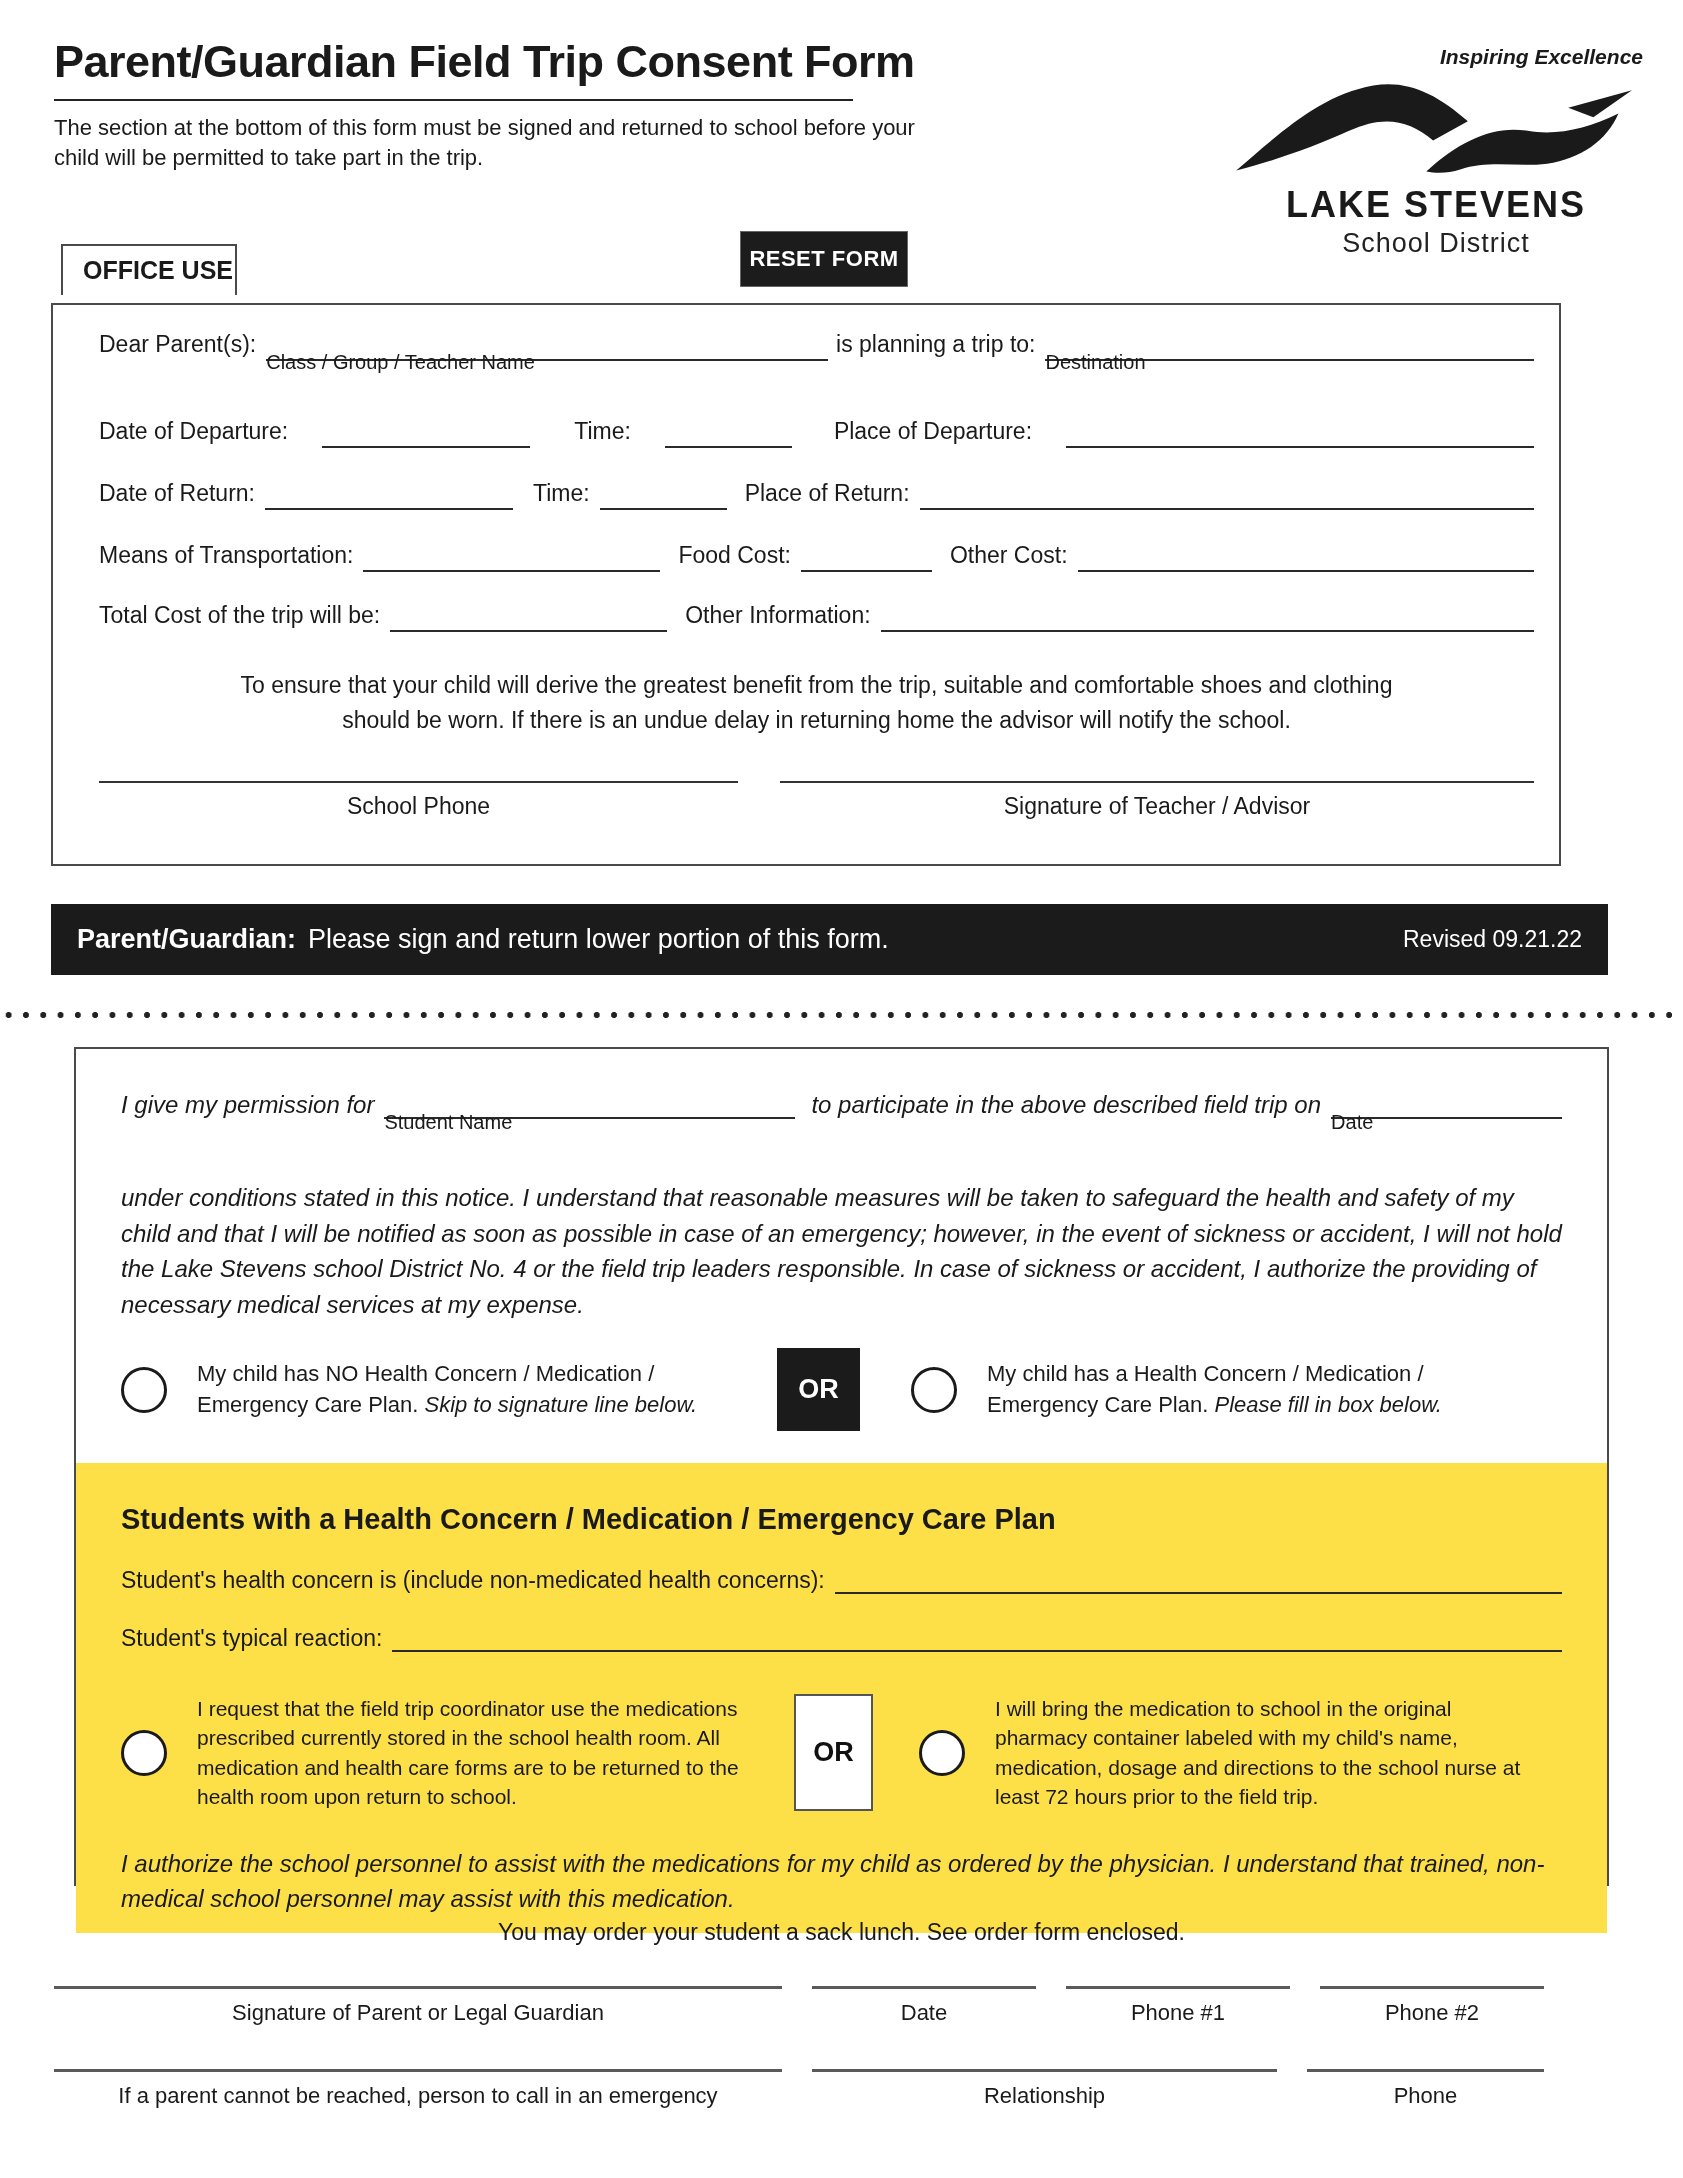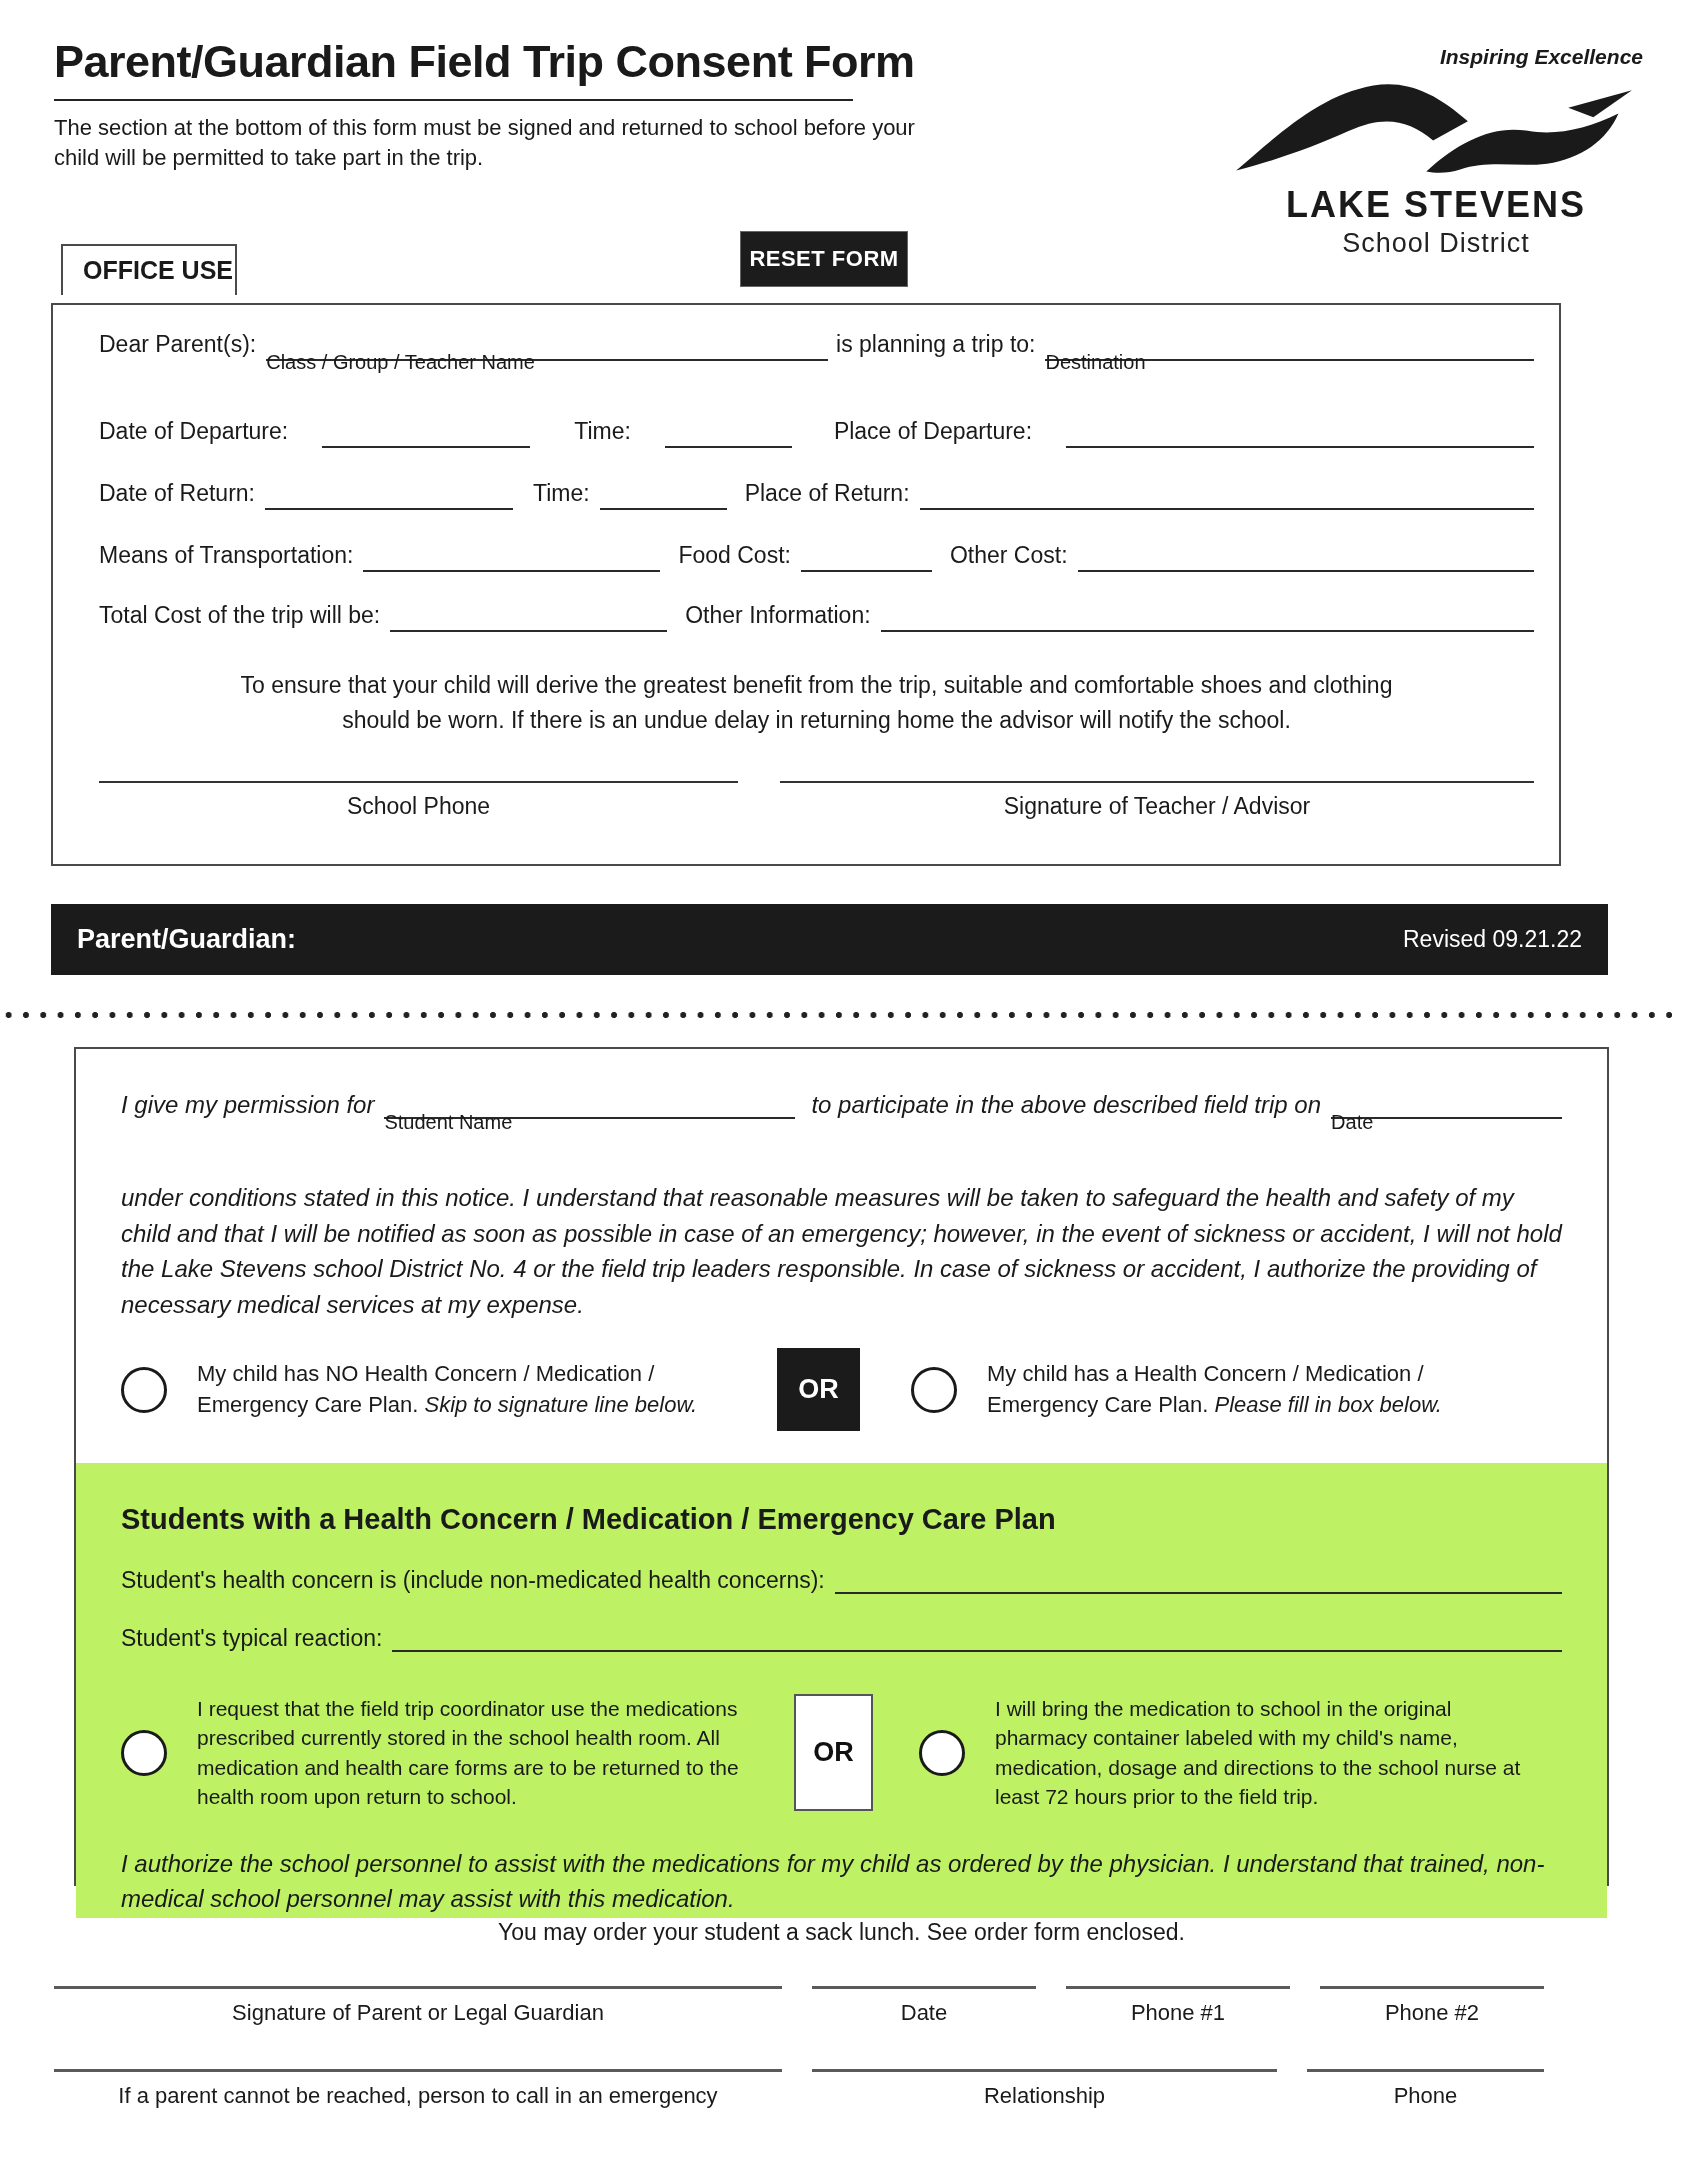--- a/index.html
+++ b/index.html
@@ -70,21 +70,21 @@
   .opt-text { font-size:22px; line-height:1.4; margin-left:30px; }
   .opt-text .it { font-style:italic; }
   .or-black { width:83px; height:83px; background:#1b1b1b; color:#fff; font-weight:bold; font-size:27px;
     display:flex; align-items:center; justify-content:center; margin:0 51px 0 57px; flex:0 0 auto; }
   .or-white { width:79px; height:117px; background:#fff; border:2px solid #555; color:#111;
     font-weight:bold; font-size:27px; display:flex; align-items:center; justify-content:center;
     margin:0 46px 0 51px; flex:0 0 auto; }
   .w-no { width:523px; } .w-yes { width:515px; }
   .w-school { width:546px; font-size:21px; } .w-bring { width:535px; font-size:21px; }
 
-  .lb-gray { background:#bef264; flex:1; padding:40px 45px 1px 45px; margin-top:32px; }
+  .lb-gray { background:#fde047; flex:1; padding:40px 45px 16px 45px; margin-top:32px; }
   .gray-head { font-size:29px; font-weight:bold; }
   .gray-row { display:flex; align-items:flex-end; font-size:23px; white-space:nowrap; margin-top:28px; }
   .gray-row .fl { border-bottom:2px solid #2a2a2a; height:30px; }
   .authorize { margin-top:34px; font-style:italic; font-size:24px; line-height:1.48; }
 
   .lunch { left:0; top:1919px; width:1683px; text-align:center; font-size:23px; }
 
   
   .foot-row { left:54px; width:1490px; display:flex; gap:30px; }
   .foot-row.r1 { top:1986px; } .foot-row.r2 { top:2069px; }
@@ -168,20 +168,21 @@
       <span>School Phone</span>
     </div>
     <div class="sig-cell grow">
       <span>Signature of Teacher / Advisor</span>
     </div>
   </div>
 </div>
 
 <div class="abs banner">
   <span class="b">Parent/Guardian:</span>
+  <span>Please sign and return lower portion of this form.</span>
   <span class="revised">Revised 09.21.22</span>
 </div>
 
 <div class="abs dots"></div>
 
 <div class="abs lower-box">
   <div class="lb-white">
 
     <div class="perm-row">
       <span class="lab">I give my permission for</span>

